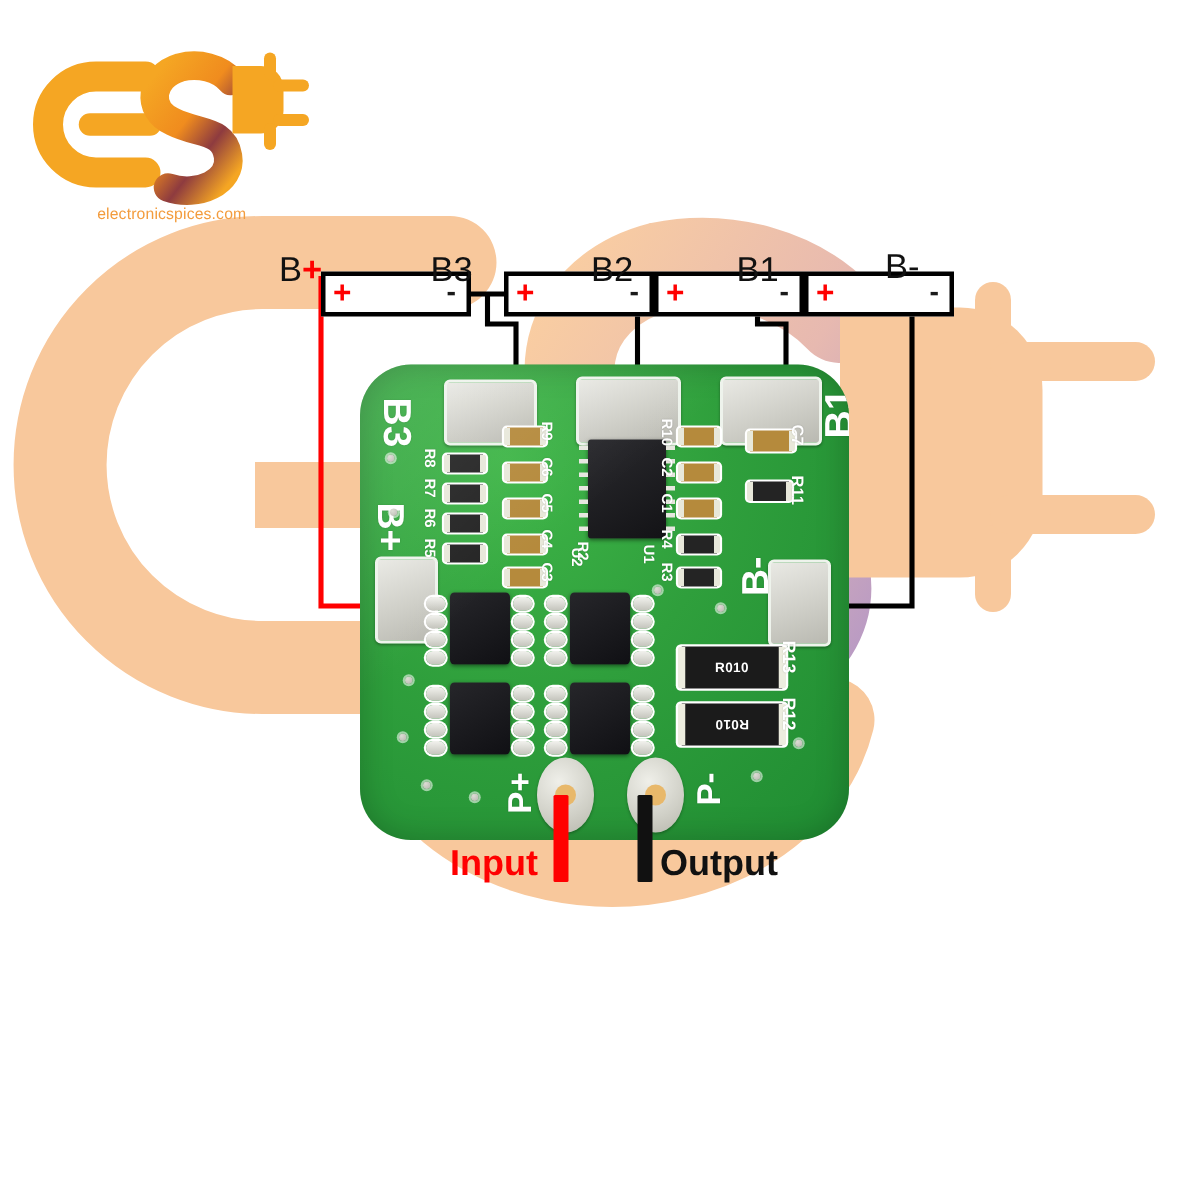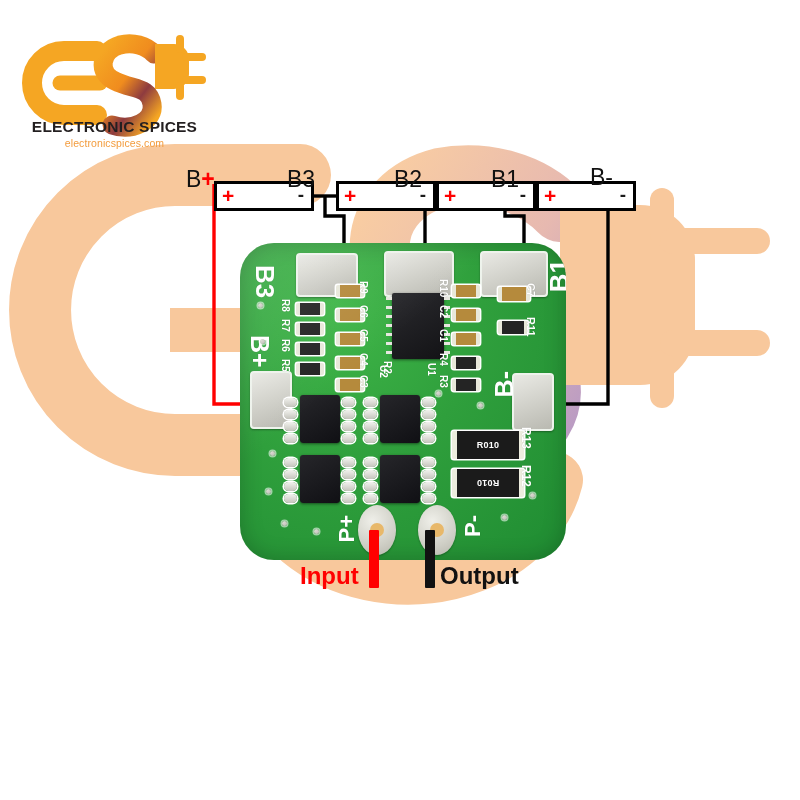--- a/index.html
+++ b/index.html
@@ -175,21 +175,20 @@
 
     <path d="M132 28 a30 24 0 0 0 -34 -9 c-20 6 -23 28 -5 36
              c18 9 34 5 37 23 c3 17 -20 28 -40 21" fill="none" stroke="url(#lgS)" stroke-width="19" stroke-linecap="round"></path>
 
     <path d="M133 18 H152 a15 15 0 0 1 15 15 V48 a15 15 0 0 1 -15 15 H133 Z" fill="#f5a623"></path>
     <rect x="154" y="9" width="8" height="18" rx="4" fill="#f5a623"></rect>
     <rect x="154" y="56" width="8" height="18" rx="4" fill="#f5a623"></rect>
     <rect x="160" y="27" width="24" height="8" rx="4" fill="#f5a623"></rect>
     <rect x="160" y="50" width="24" height="8" rx="4" fill="#f5a623"></rect>
   </svg>
-  <div class="logo-txt">ELECTRONIC SPICES</div>
   <div class="logo-sub">electronicspices.com</div>
 
   <svg class="wires" viewBox="0 0 800 800" xmlns="http://www.w3.org/2000/svg">
 
     <path d="M314 196 H336" stroke="#000" stroke-width="3.4" fill="none"></path>
     <path d="M414 196 H436" stroke="#000" stroke-width="3.4" fill="none"></path>
     <path d="M514 196 H536" stroke="#000" stroke-width="3.4" fill="none"></path>
 
     <path d="M325 196 V216 H344 V266" stroke="#000" stroke-width="3.4" fill="none"></path>
 

